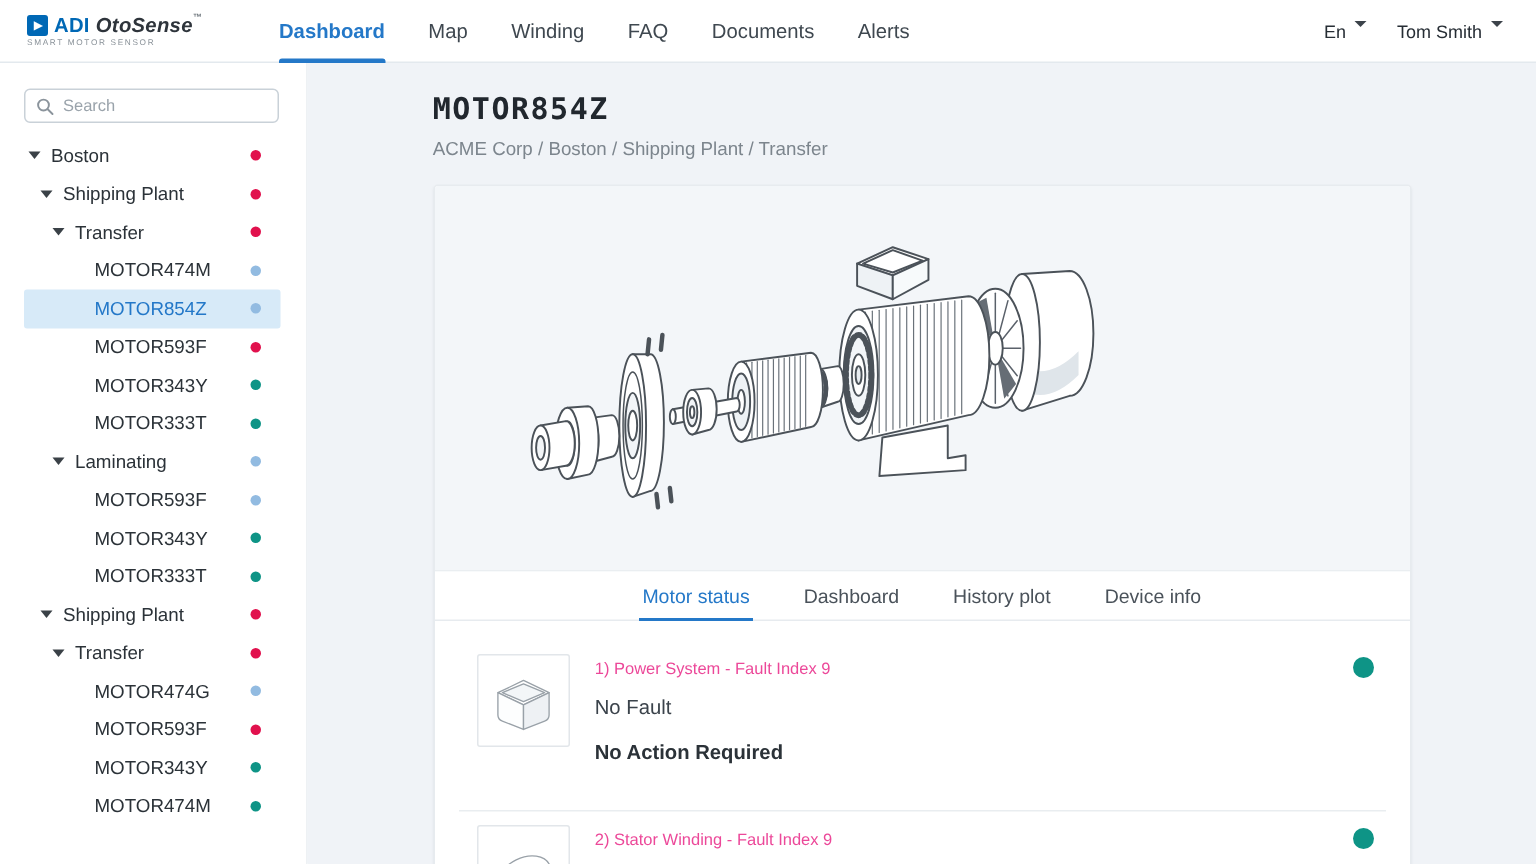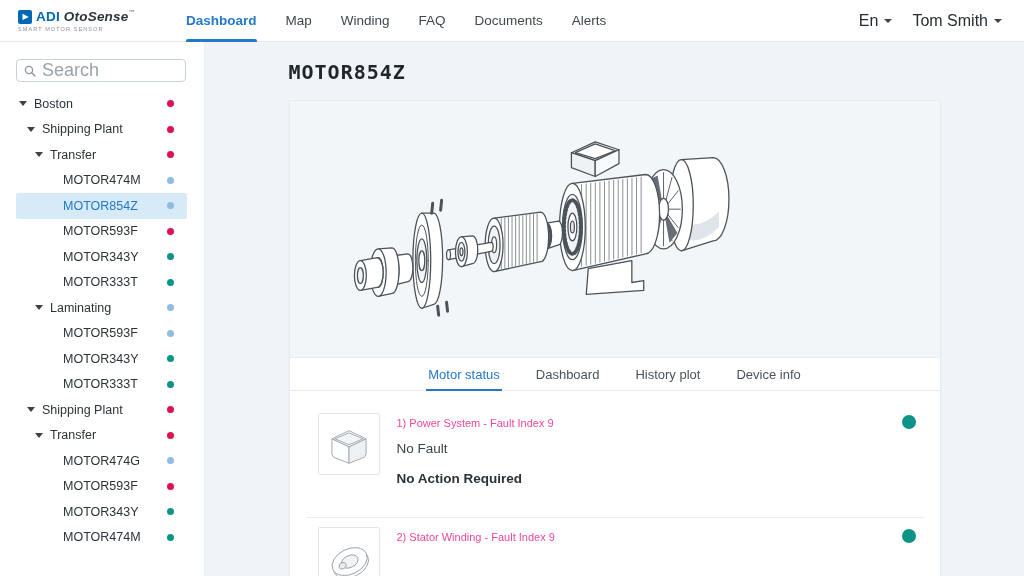--- a/index.html
+++ b/index.html
@@ -20,33 +20,33 @@
   .tagline { font-size:5.5px; color:#8a9299; letter-spacing:1.1px; margin-top:2px; }
 
   .nav { display:flex; gap:29px; height:42px; align-items:center; }
   .nav-item { font-size:13.5px; color:#3f4850; height:42px; display:flex; align-items:center;
               position:relative; cursor:pointer; }
   .nav-item.active { color:#2478c8; font-weight:bold; }
   .nav-item.active::after { content:""; position:absolute; left:0; right:0; bottom:0;
               height:2.5px; background:#2478c8; border-radius:2px 2px 0 0; }
 
   .header-right { margin-left:auto; display:flex; align-items:center; gap:20px; padding-right:22px; }
-  .menu-chip { display:flex; align-items:center; gap:6px; font-size:16px; color:#262d34; cursor:pointer; }
+  .menu-chip { display:flex; gap:6px; font-size:12px; color:#262d34; cursor:pointer; }
   .caret { width:0; height:0; border-left:4px solid transparent; border-right:4px solid transparent;
            border-top:4.5px solid #3c434a; }
 
   
   .shell { position:fixed; top:42px; left:0; width:1024px; height:534px; display:flex; }
   .sidebar { width:205px; background:#fff; border-right:1px solid #eef1f4; padding-top:17px; flex:none; }
   .main { flex:1; background:#f0f3f7; padding-top:17px; overflow:hidden; }
 
   
   .search-box { margin:0 18px 0 16px; height:23px; border:1px solid #c9d1d8; border-radius:4px;
                 display:flex; align-items:center; padding:0 7px; gap:6px; background:#fff; }
-  .search-box input { border:none; outline:none; width:130px; font-size:18px;
+  .search-box input { border:none; outline:none; width:130px; font-size:11px;
                       font-family:"Liberation Sans",sans-serif; color:#2b3238; background:transparent; }
   .search-box input::placeholder { color:#9aa3ab; }
   .tree { margin-top:9px; }
   .tree-row { position:relative; height:25.5px; margin:0 0 0 16px; width:171px; display:flex;
               align-items:center; font-size:12.5px; color:#2b3238; border-radius:2px; cursor:pointer; }
   .tree-row .arrow { width:0; height:0; border-left:4px solid transparent; border-right:4px solid transparent;
               border-top:5px solid #3a4147; margin-right:7px; flex:none; }
   .tree-row.selected { background:#d7eaf8; color:#2478c8; }
   .dot { position:absolute; right:13px; top:50%; width:7px; height:7px; margin-top:-3.5px; border-radius:50%; }
   .dot.alert { background:#e1114d; } .dot.info { background:#92bbe1; } .dot.ok { background:#0e9486; }
@@ -202,20 +202,21 @@
         <div class="tree-row" style="padding-left: 47px;">
           <span>MOTOR474M</span>
           <span class="dot ok"></span>
         </div>
       </div>
   </div>
 
   <div class="main">
     <div class="content-col">
       <div class="page-title">MOTOR854Z</div>
+      <div class="breadcrumb">ACME Corp / Boston / Shipping Plant / Transfer</div>
 
       <div class="card">
         <div class="illustration">
           <svg id="motor-svg" width="644" height="250" viewBox="0 0 650 252">
               <g stroke="#4b5259" stroke-width="1.3" fill="#fff" stroke-linejoin="round" stroke-linecap="round">
                 <path d="M 392,56 L 424,54 A 16,42 0 0 1 424,138 L 392,148 Z" fill="#fff"></path>
                 <path d="M396,136 Q412,142 430,124 L430,108 Q412,126 396,120 Z" fill="#dfe5ea" stroke="none"></path>
                 <ellipse cx="392" cy="102" rx="12" ry="46" fill="#fff"></ellipse>
                 <ellipse cx="374" cy="106" rx="19" ry="40" fill="#fff"></ellipse>
                 <line x1="374" y1="106" x2="391" y2="106" stroke="#5a616a" stroke-width="1"></line>

